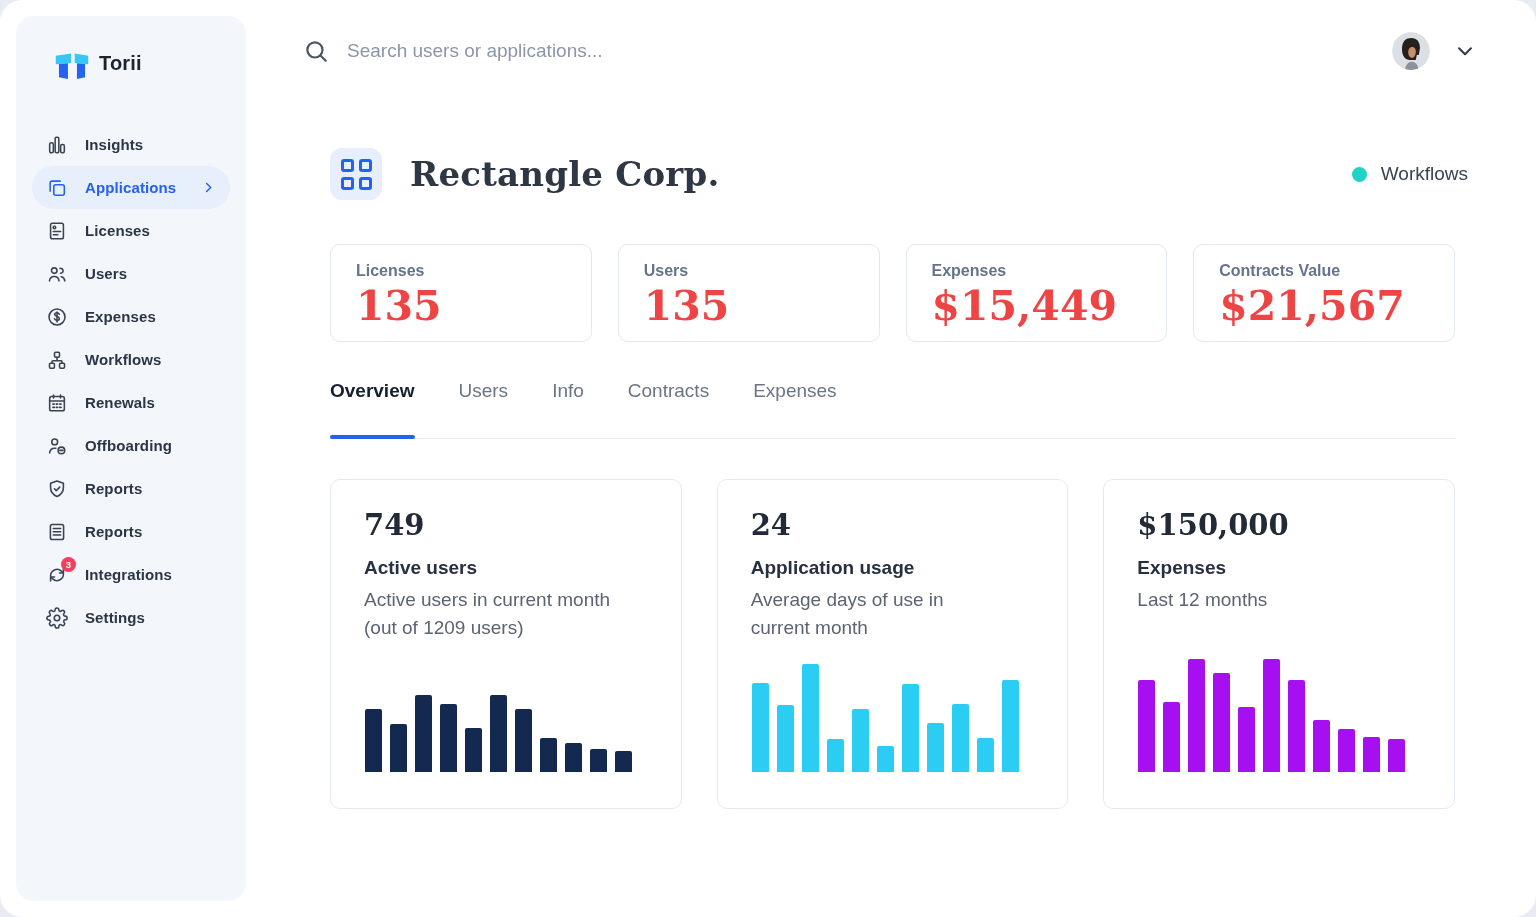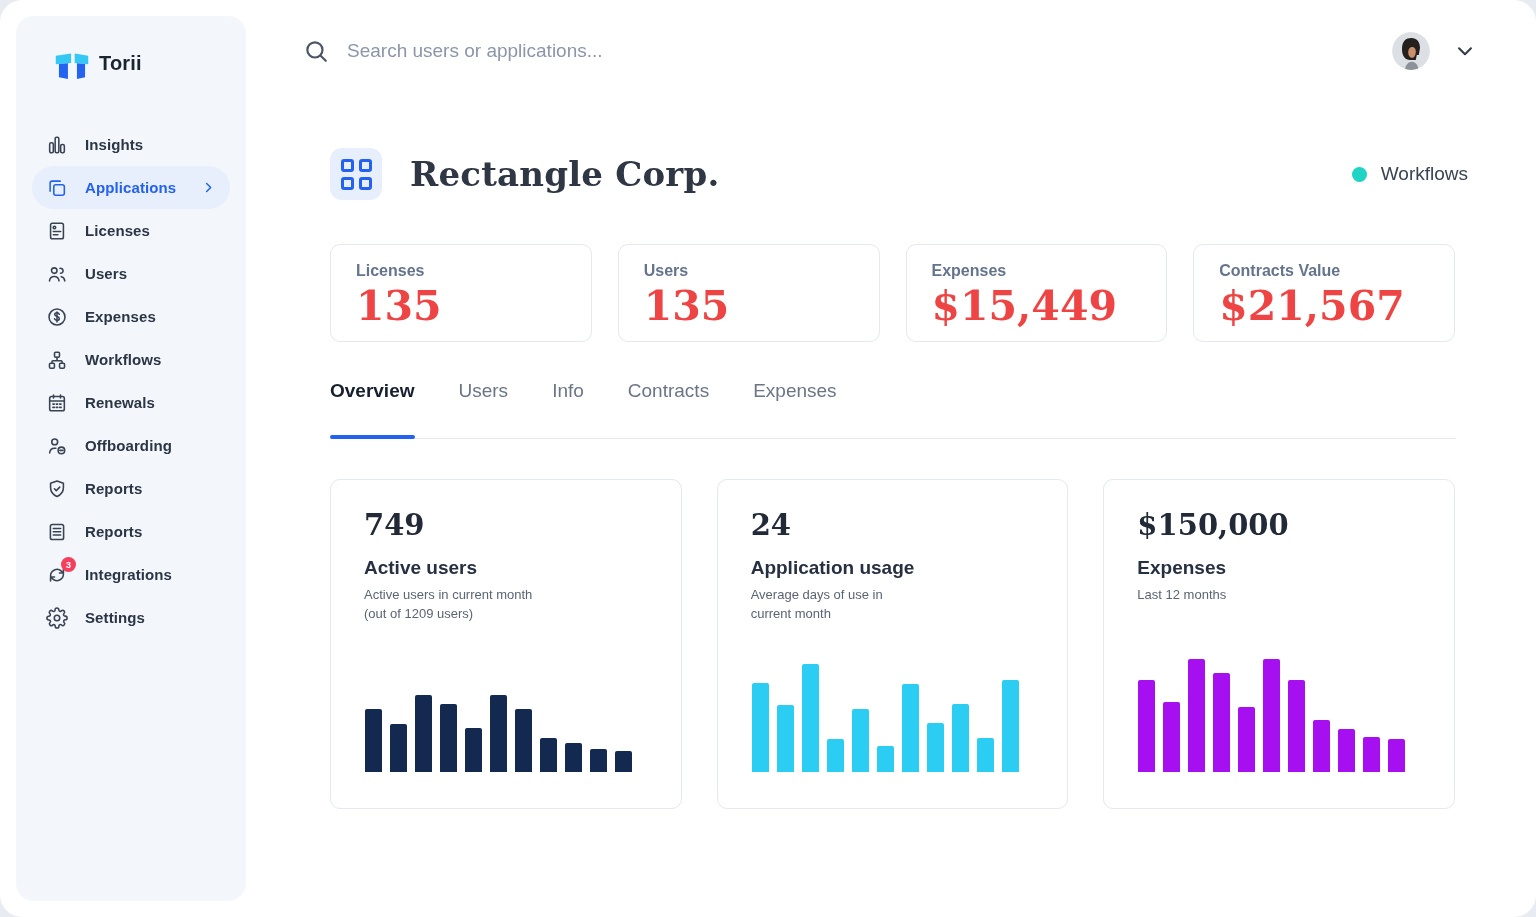--- a/index.html
+++ b/index.html
@@ -46,21 +46,21 @@
 
   .tabs { display:flex; gap:44px; margin:38px 80px 0 84px; border-bottom:1px solid #e8ebf0; }
   .tab { position:relative; font-size:19px; color:#6b7585; padding-bottom:36px; cursor:pointer; }
   .tab.active { color:#161f2d; font-weight:600; }
   .tab.active::after { content:""; position:absolute; left:0; right:0; bottom:-1px; height:4px; border-radius:2px; background:#2362f0; }
 
   .charts { display:flex; gap:35px; padding:40px 81px 0 84px; }
   .chart-card { position:relative; flex:1; height:330px; background:#fff; border:1px solid #e4e8ef; border-radius:10px; padding:28px 33px; }
   .chart-value { font-family:"DejaVu Serif","Liberation Serif",serif; font-size:29px; font-weight:bold; color:#222a38; }
   .chart-title { margin-top:15px; font-size:19px; font-weight:600; color:#273040; }
-  .chart-desc { margin-top:7px; font-size:13px; line-height:1.45; color:#5b6472; }
+  .chart-desc { margin-top:7px; font-size:19px; line-height:1.45; color:#5b6472; }
   .bars { position:absolute; left:34px; bottom:36px; height:120px; display:flex; align-items:flex-end; gap:8px; }
   .bars .bar { width:17px; border-radius:2px 2px 0 0; }
 </style>
 </head>
 <body>
 
 <div class="page">
 
   <aside class="sidebar">
     <div class="logo">

